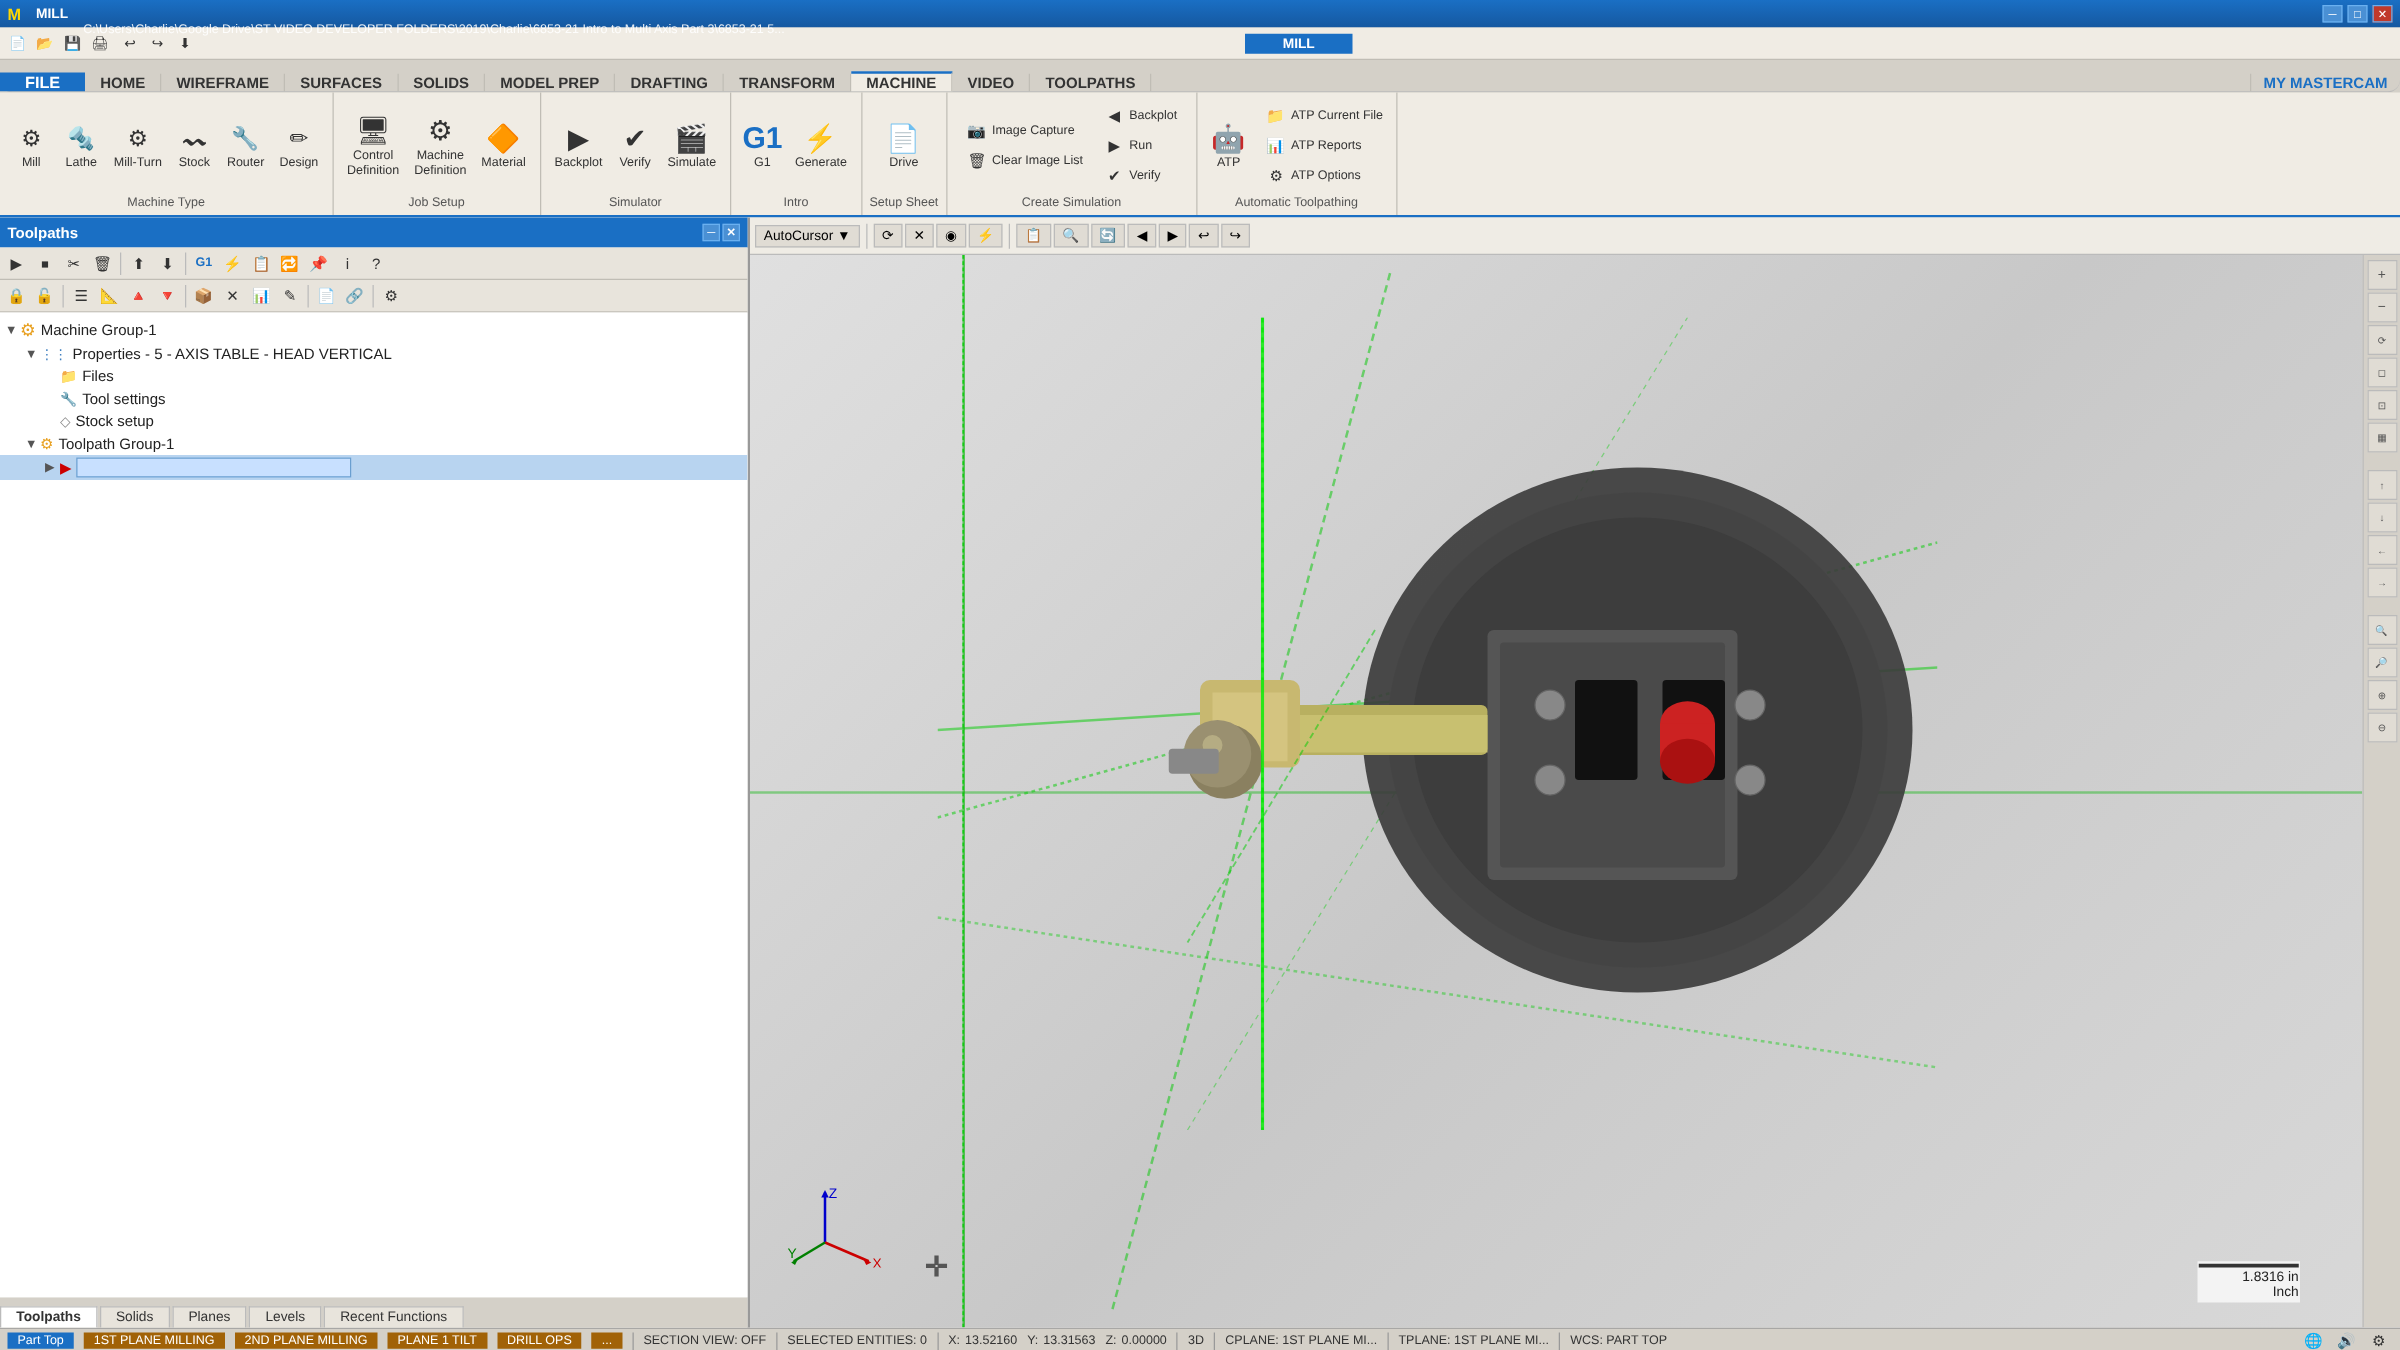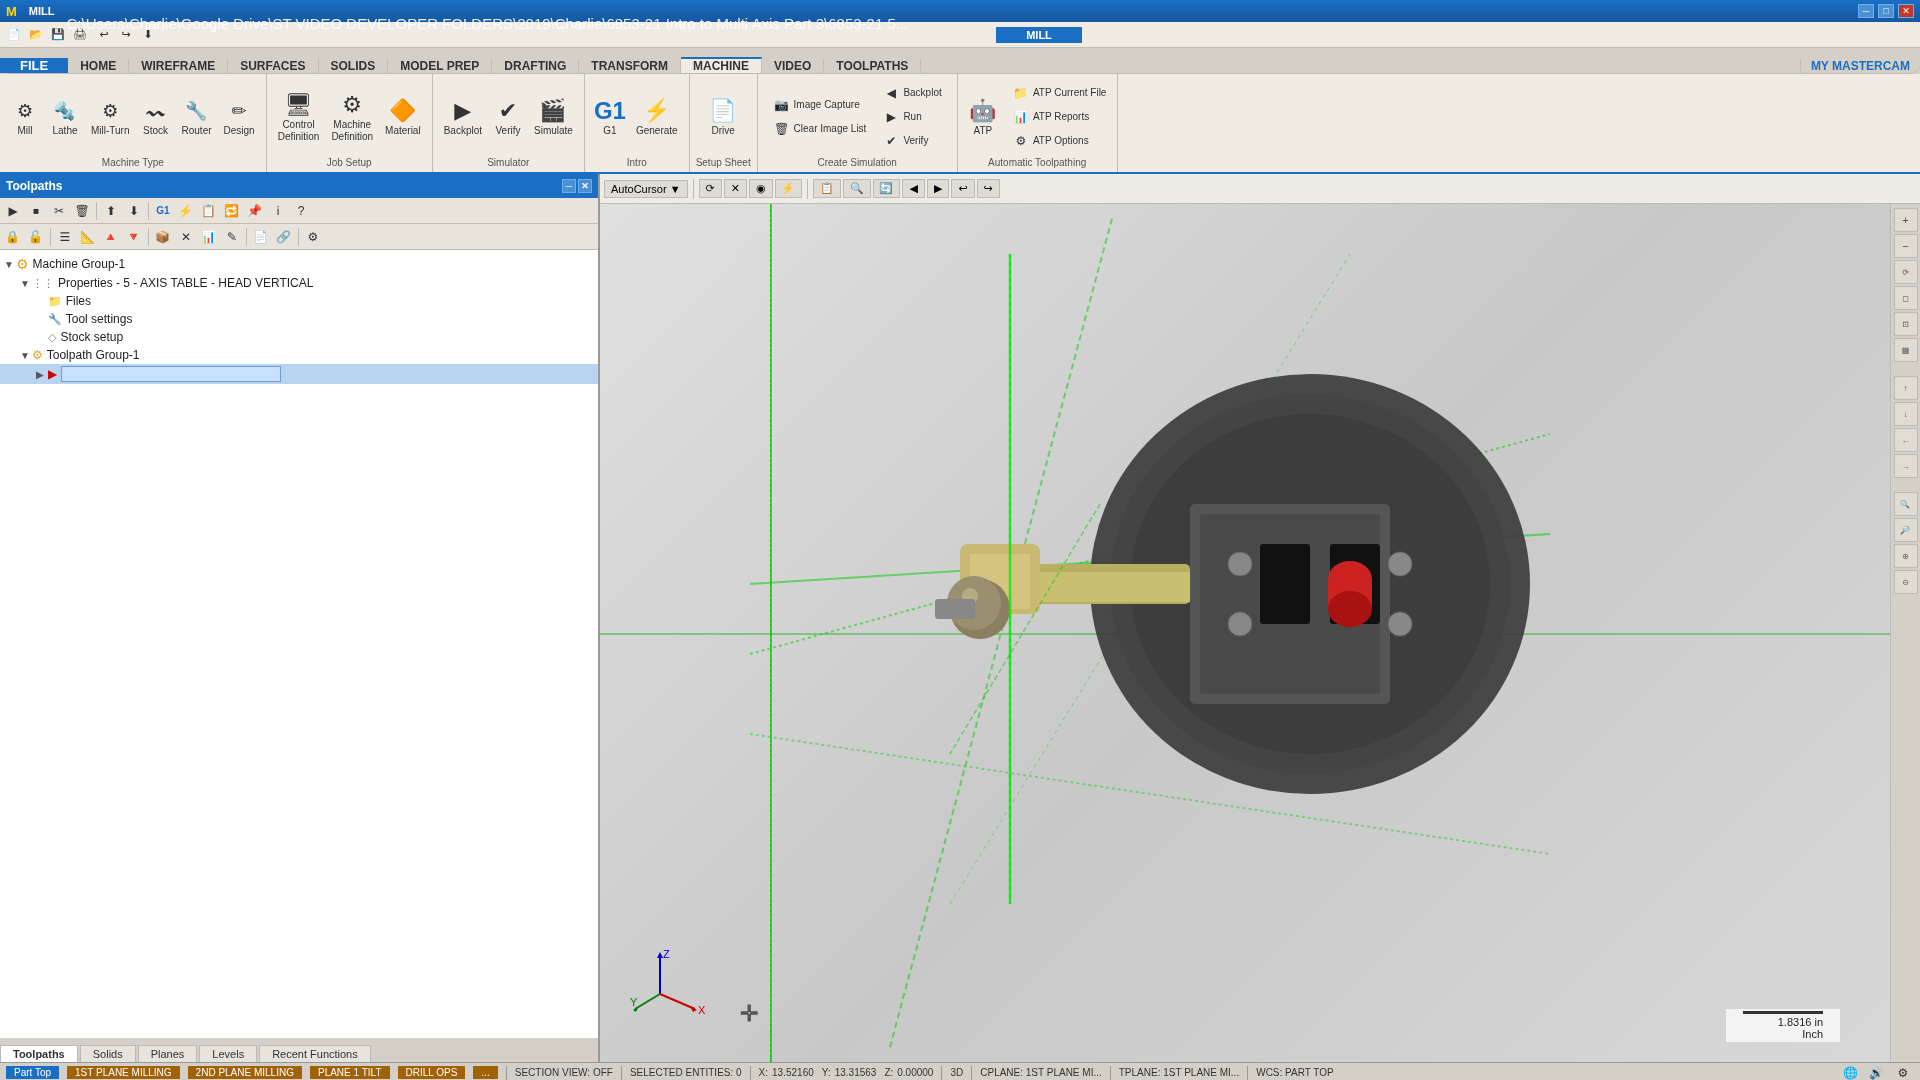--- a/index.html
+++ b/index.html
@@ -290,21 +290,21 @@
       border-left: 1px solid #c0bdb5;
     }
   </style>
 </head>
 <body>
 
 <div id="title-bar">
   <div class="left">
     <span style="font-size:13px;font-weight:bold;color:#ffd700;">M</span>
     <span style="font-weight:bold;margin:0 8px;">MILL</span>
-    <span style="font-size:15px;opacity:0.9;margin-top:24px;">C:\Users\Charlie\Google Drive\ST VIDEO DEVELOPER FOLDERS\2019\Charlie\6853-21 Intro to Multi Axis Part 3\6853-21 5...</span>
+    <span style="font-size:10px;opacity:0.9;margin-top:24px;">C:\Users\Charlie\Google Drive\ST VIDEO DEVELOPER FOLDERS\2019\Charlie\6853-21 Intro to Multi Axis Part 3\6853-21 5...</span>
   </div>
   <div class="right">
     <div class="win-btn">─</div>
     <div class="win-btn">□</div>
     <div class="win-btn" style="background:#c0392b;">✕</div>
   </div>
 </div>
 
 <div id="quick-toolbar">
   <div class="qt-btn">📄</div>
@@ -674,21 +674,21 @@
           <text x="68" y="70" fill="#cc0000" font-size="11">X</text>
 
           <line x1="30" y1="50" x2="5" y2="65" stroke="#008000" stroke-width="2"></line>
           <polygon points="3,66 9,62 6,68" fill="#008000"></polygon>
           <text x="0" y="62" fill="#008000" font-size="11">Y</text>
         </svg>
       </div>
 
       <div id="crosshair" style="position:absolute;bottom:35px;left:140px;font-size:22px;color:#555;font-weight:bold;">✛</div>
 
-      <div id="scale-indicator" style="position:absolute;bottom:20px;right:50px;font-size:11px;color:#222;text-align:right;background:rgba(255,255,255,0.7);padding:2px 17px;">
+      <div id="scale-indicator" style="position:absolute;bottom:20px;right:50px;font-size:11px;color:#222;text-align:right;background:rgba(255,255,255,0.7);padding:2px 1px;">
         <div style="width:80px;height:3px;background:#333;margin-bottom:2px;"></div>
         <span>1.8316 in</span><br>
         <span>Inch</span>
       </div>
     </div>
 
     <div id="right-sidebar">
       <div class="rs-btn">+</div>
       <div class="rs-btn">−</div>
       <div class="rs-btn" style="font-size:8px;">⟳</div>

